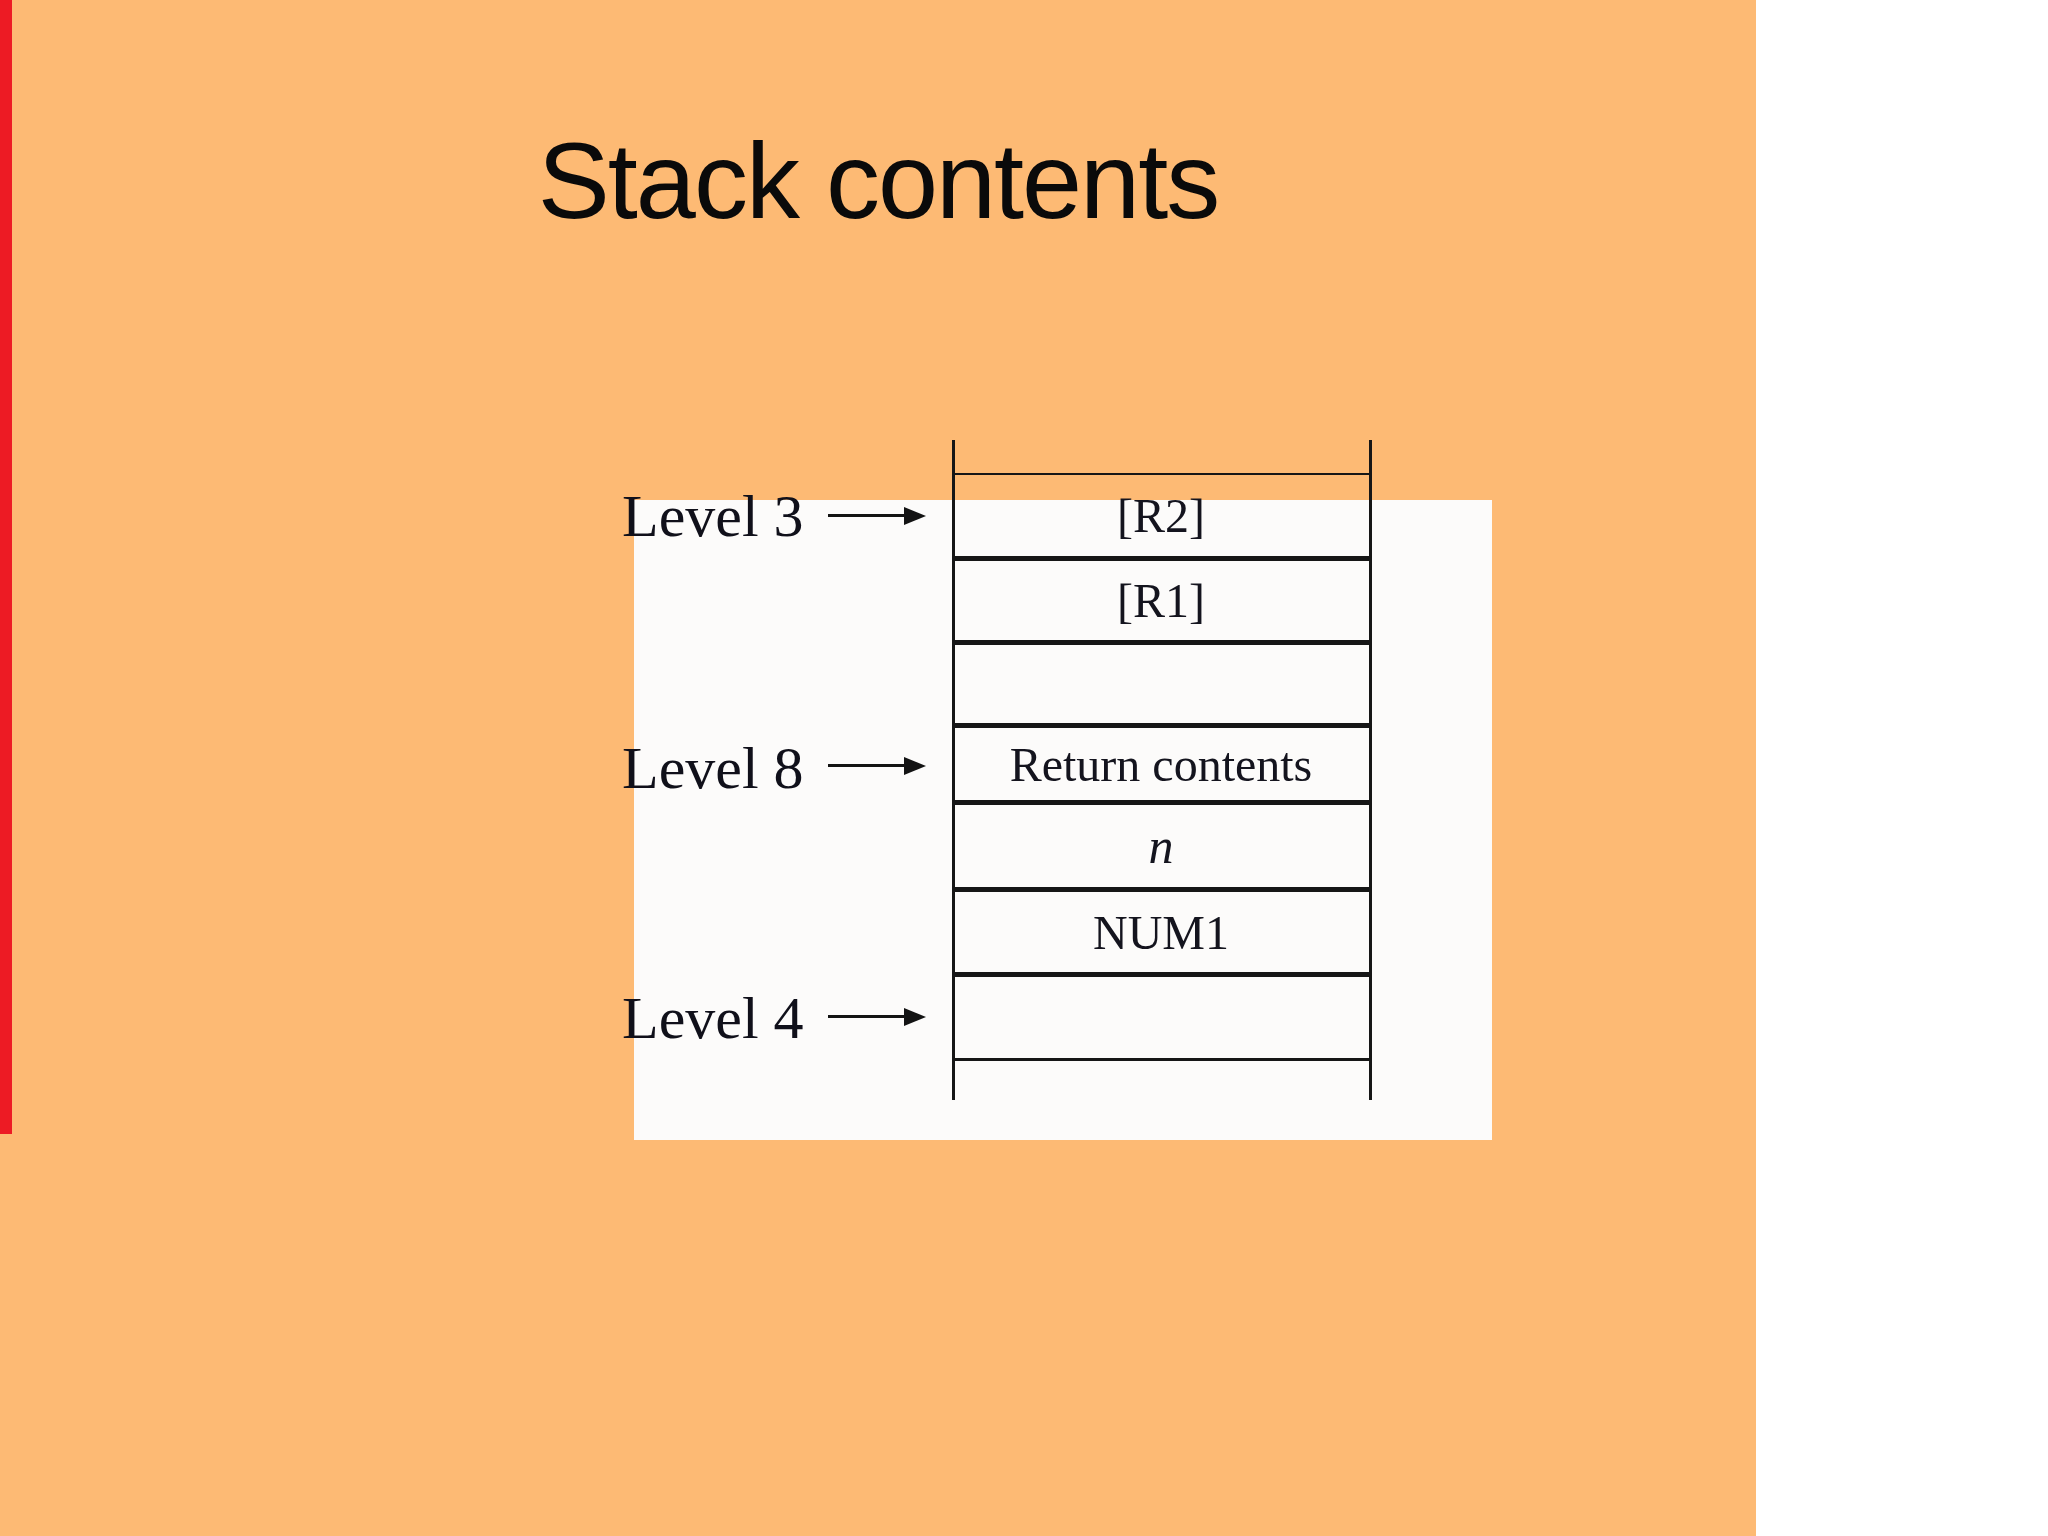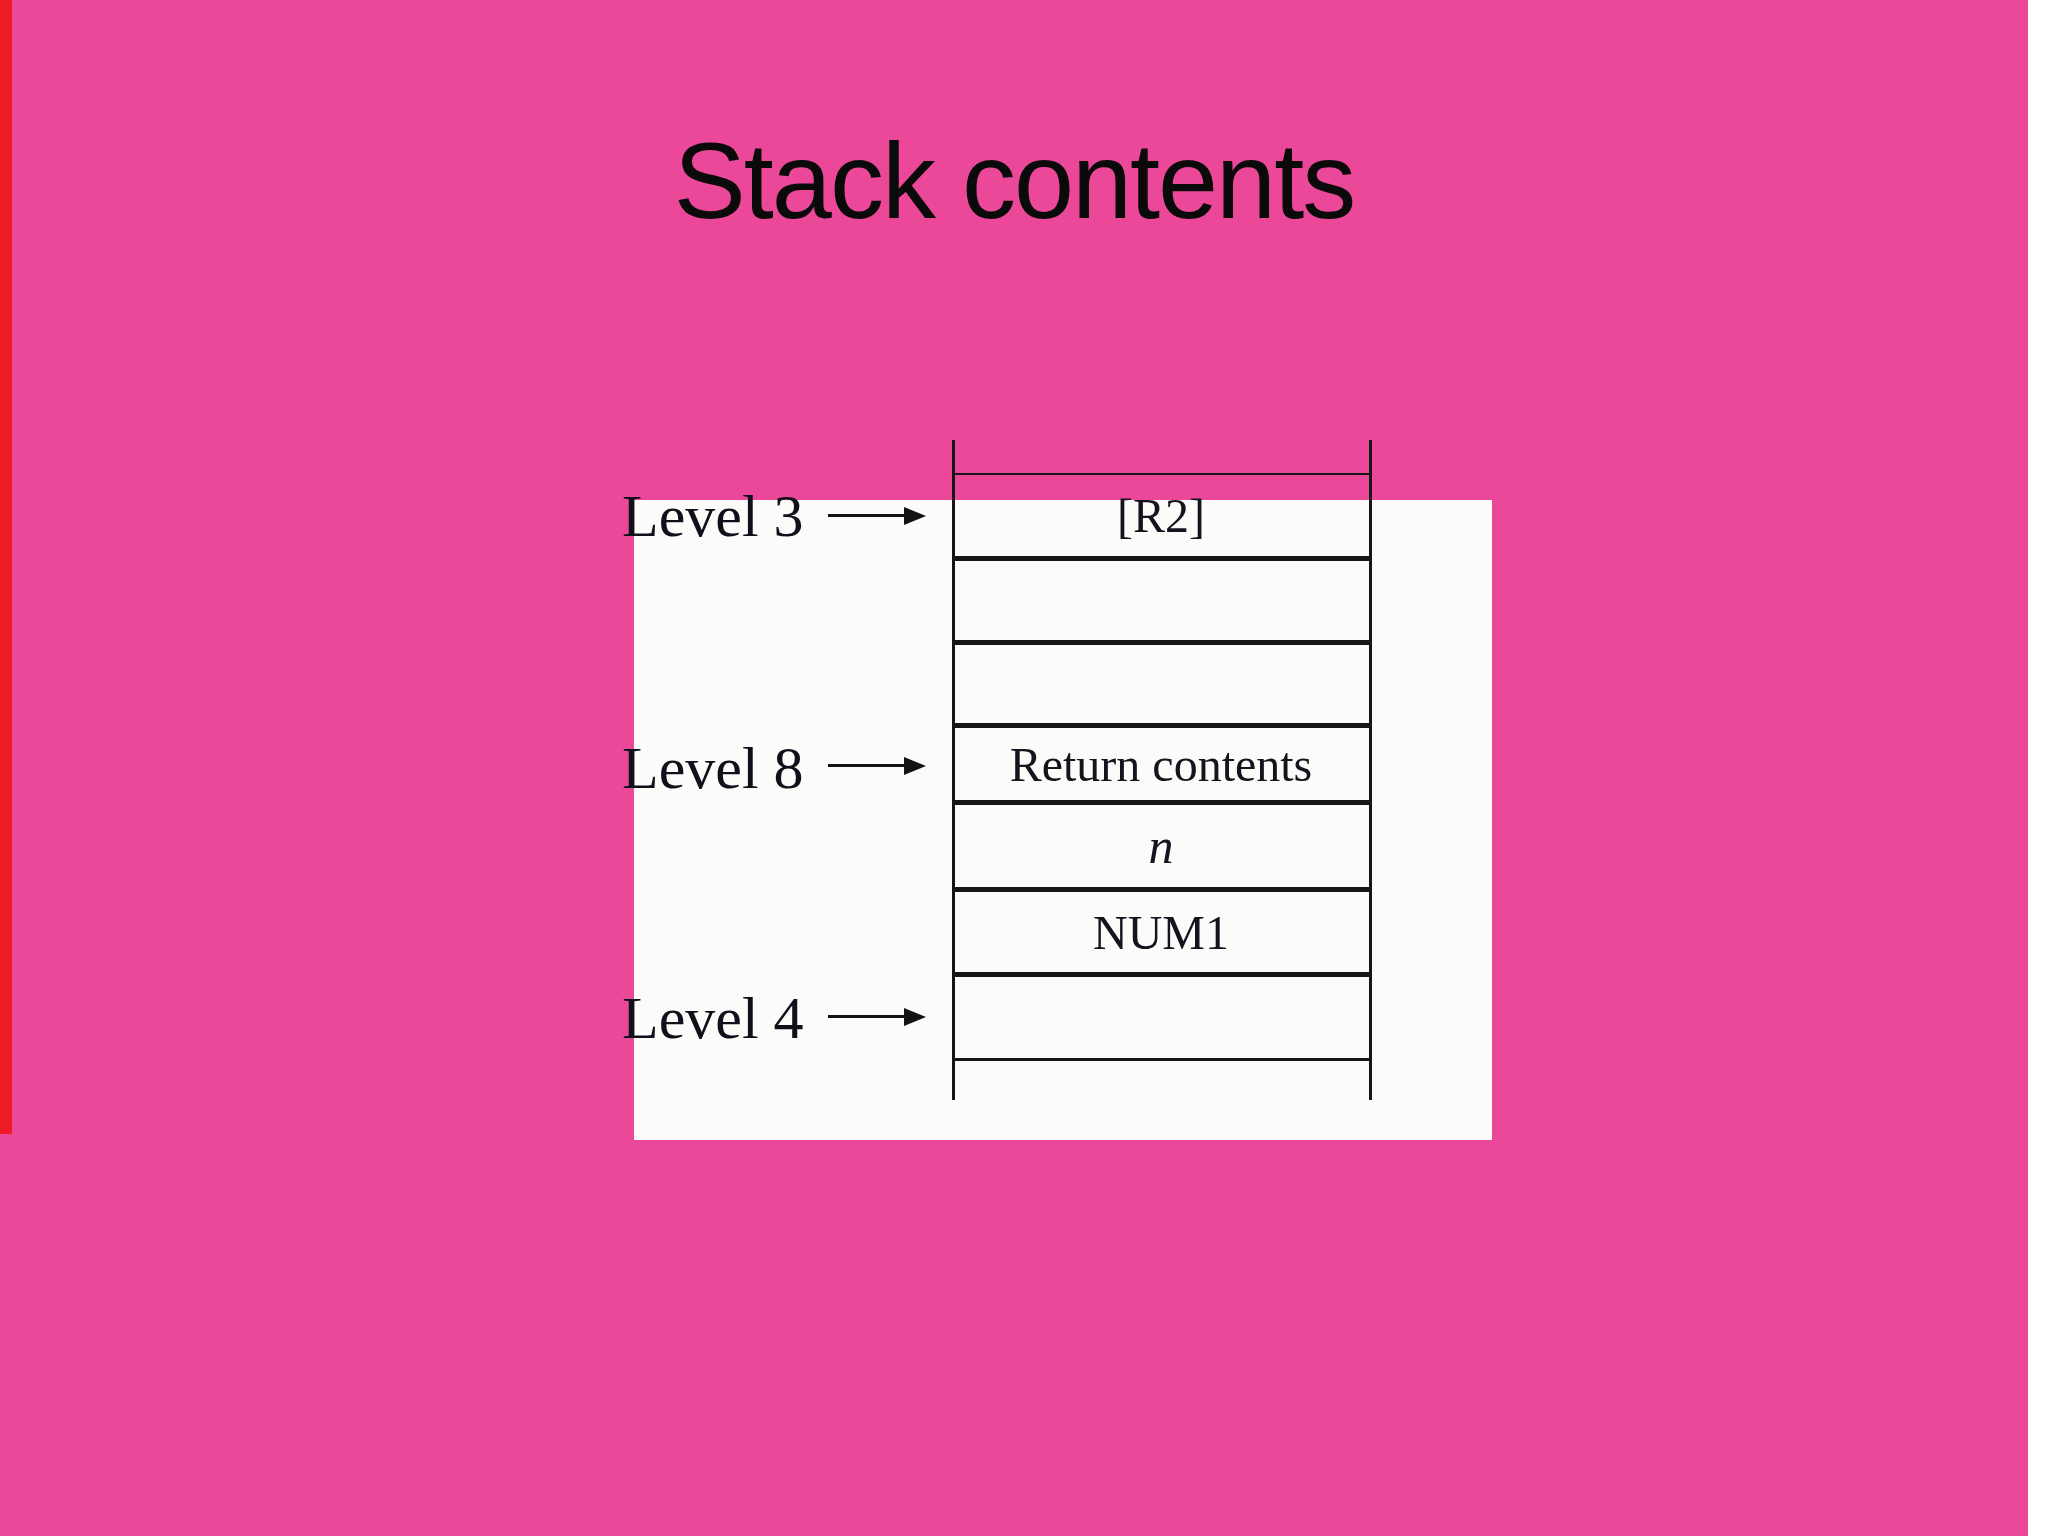--- a/index.html
+++ b/index.html
@@ -1,16 +1,16 @@
 <!DOCTYPE html>
 <html><head>
 <meta charset="utf-8">
 <style>
   html,body{margin:0;padding:0;background:#ffffff;}
-  .slide{position:relative;width:2028px;height:1536px;background:#ec4899;overflow:hidden;
+  .slide{position:relative;width:1756px;height:1536px;background:#fdba74;overflow:hidden;
          font-family:"Liberation Serif", serif;}
 
   
   .red-strip{position:absolute;left:0;top:0;width:12px;height:1134px;background:#ed1b24;}
 
   
   .title{position:absolute;left:0;right:0;top:118px;margin:0;text-align:center;
          font-family:"Liberation Sans", sans-serif;font-weight:400;
          font-size:108px;letter-spacing:-2px;color:#0a0a0a;}
 
@@ -67,19 +67,20 @@
     <div class="hline thin" style="top:33px"></div>
     <div class="hline thick" style="top:116px"></div>
     <div class="hline thick" style="top:200px"></div>
     <div class="hline thick" style="top:283px"></div>
     <div class="hline thick" style="top:360px"></div>
     <div class="hline thick" style="top:447px"></div>
     <div class="hline thick" style="top:532px"></div>
     <div class="hline bottomline" style="top:618px"></div>
 
     <div class="cell" style="top:36px;height:79px">[R2]</div>
+    <div class="cell" style="top:121px;height:78px">[R1]</div>
     <div class="cell" style="top:289px;height:70px">Return contents</div>
     <div class="cell italic" style="top:366px;height:80px">n</div>
     <div class="cell" style="top:453px;height:78px">NUM1</div>
     <div class="cell" style="top:538px;height:78px"></div>
   </div>
 
 </div>
 
 </body></html>

